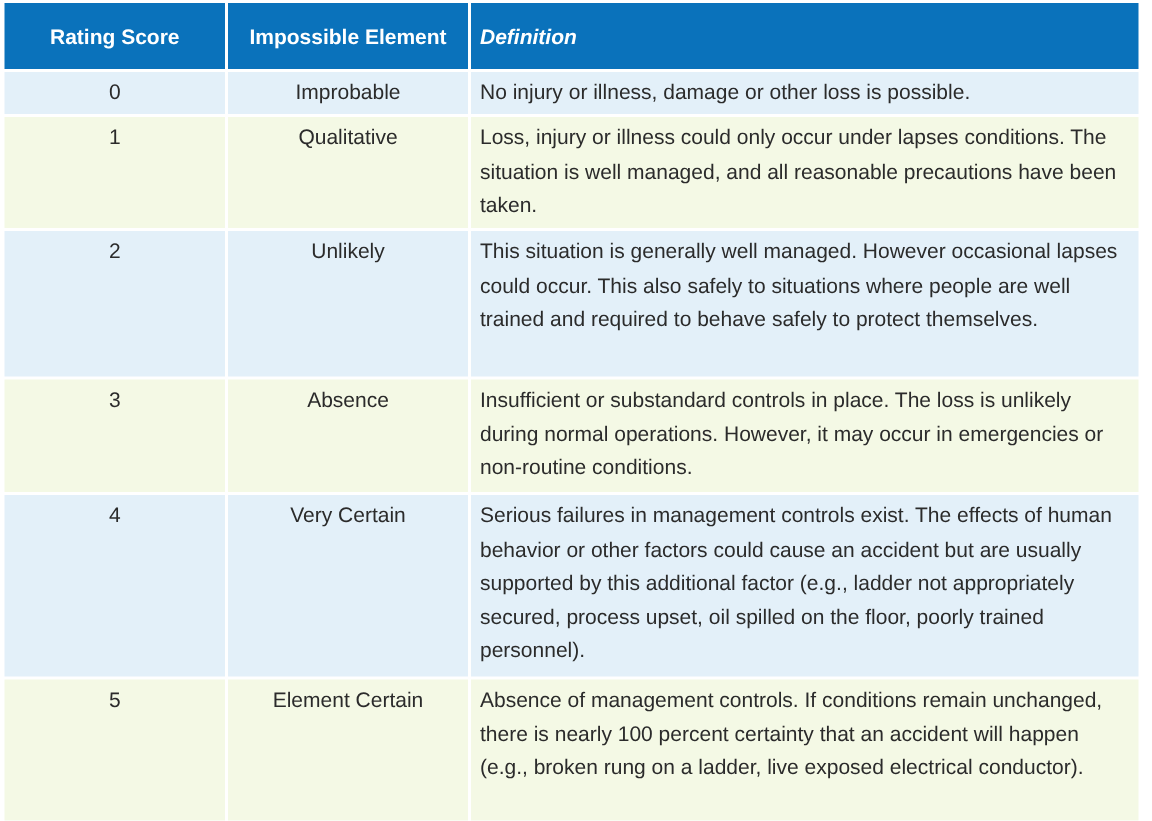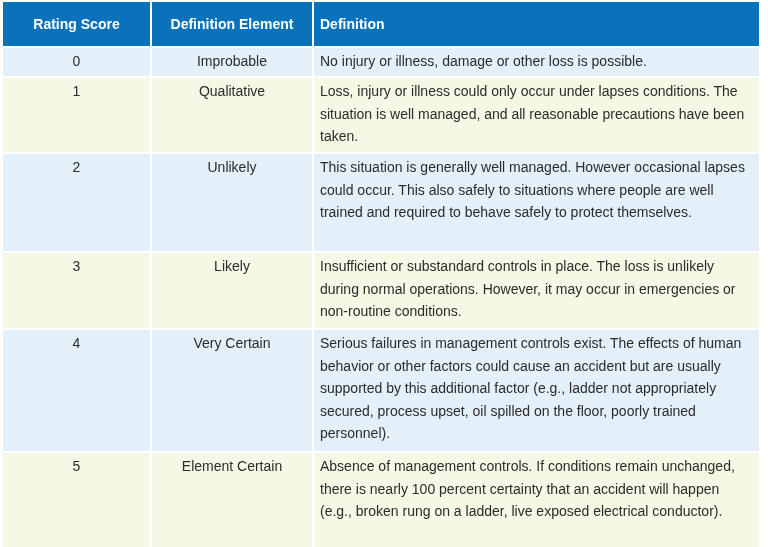--- a/index.html
+++ b/index.html
@@ -1,42 +1,42 @@
 <!DOCTYPE html>
 <html><head>
 <meta charset="utf-8">
 <style>
   html, body { margin: 0; padding: 0; background: #ffffff; }
   body { width: 768px; height: 547px; position: relative; overflow: hidden;
          font-family: "Liberation Sans", sans-serif; color: #2b2b2b; }
   table { position: absolute; left: 3px; top: 2px; width: 760px;
           border-collapse: separate; border-spacing: 2px 2px; table-layout: fixed; margin: -2px; }
   th { background: #0a72bb; color: #ffffff; font-weight: bold; font-size: 14px;
-       height: 22px; padding: 11px 6px; text-align: center; }
-  th.def { text-align: left; }
+       height: 44px; padding: 0 6px; text-align: center; }
+  th.def { text-align: left; font-style: italic; }
   td { font-size: 14px; line-height: 22.5px; vertical-align: top; padding: 2px 6px 2px 6px; }
   td.c { text-align: center; }
   tr.blue td { background: #e3f0f9; }
   tr.green td { background: #f4f9e5; }
   col.c1 { width: 147px; }
   col.c2 { width: 160px; }
 </style>
 </head>
 <body>
 
 <table>
   <colgroup>
       <col class="c1">
       <col class="c2">
       <col>
     </colgroup>
   <thead>
     <tr>
       <th>Rating Score</th>
-      <th>Definition Element</th>
+      <th>Impossible Element</th>
       <th class="def">Definition</th>
     </tr>
   </thead>
   <tbody>
     <tr class="blue" style="height:28px">
       <td class="c">0</td>
       <td class="c">Improbable</td>
       <td>No injury or illness, damage or other loss is possible.</td>
     </tr>
     <tr class="green" style="height:74px">
@@ -44,21 +44,21 @@
       <td class="c">Qualitative</td>
       <td>Loss, injury or illness could only occur under lapses conditions. The situation is well managed, and all reasonable precautions have been taken.</td>
     </tr>
     <tr class="blue" style="height:97px">
       <td class="c">2</td>
       <td class="c">Unlikely</td>
       <td>This situation is generally well managed. However occasional lapses could occur. This also safely to situations where people are well trained and required to behave safely to protect themselves.</td>
     </tr>
     <tr class="green" style="height:75px">
       <td class="c">3</td>
-      <td class="c">Likely</td>
+      <td class="c">Absence</td>
       <td>Insufficient or substandard controls in place. The loss is unlikely during normal operations. However, it may occur in emergencies or non-routine conditions.</td>
     </tr>
     <tr class="blue" style="height:121px">
       <td class="c">4</td>
       <td class="c">Very Certain</td>
       <td>Serious failures in management controls exist. The effects of human behavior or other factors could cause an accident but are usually supported by this additional factor (e.g., ladder not appropriately secured, process upset, oil spilled on the floor, poorly trained personnel).</td>
     </tr>
     <tr class="green" style="height:98px">
       <td class="c">5</td>
       <td class="c">Element Certain</td>

